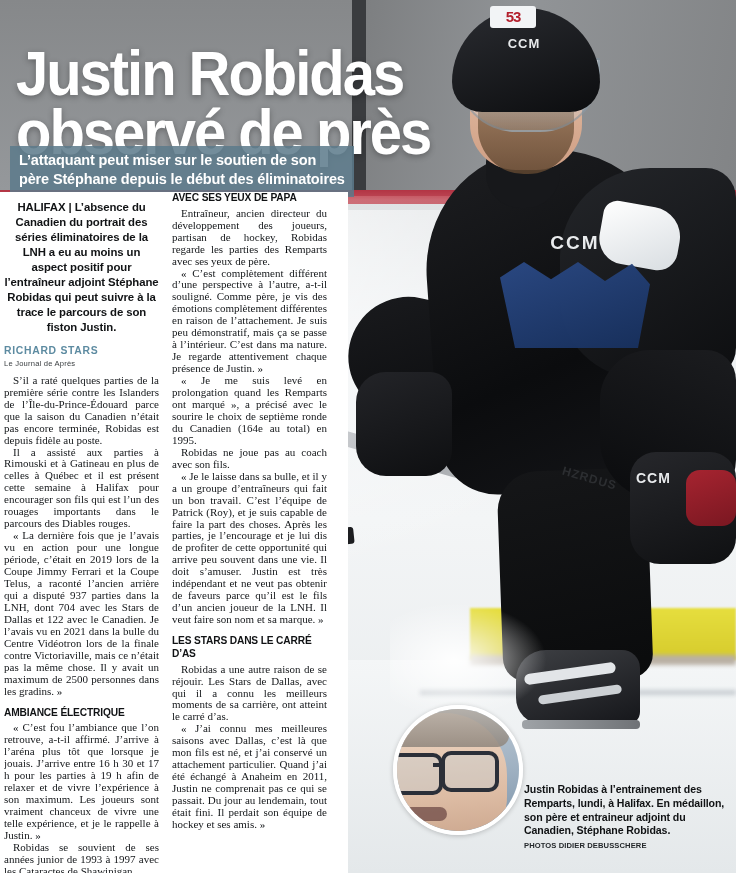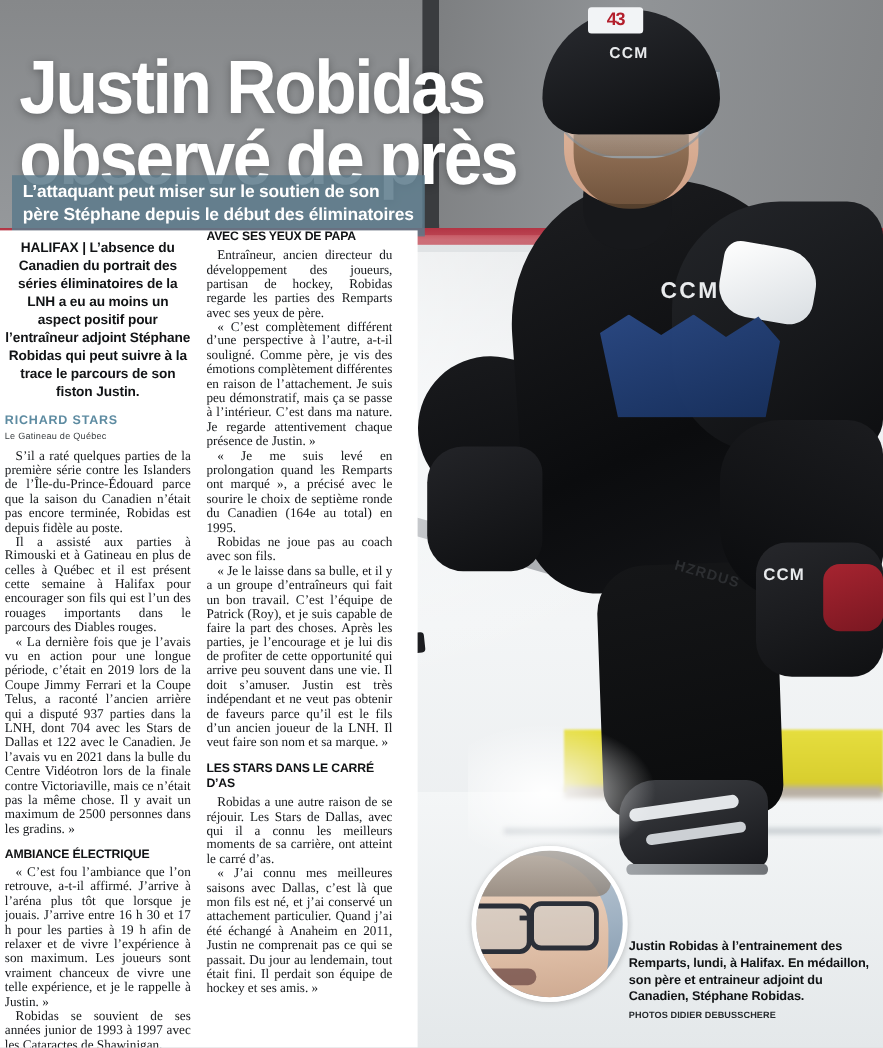--- a/index.html
+++ b/index.html
@@ -365,21 +365,21 @@
   <div class="player p-stick"></div>
   <div class="player p-arm-l"></div>
   <div class="player p-body"></div>
   <div class="player p-shoulder"></div>
   <div class="player p-legs"></div>
   <div class="player p-neck"></div>
   <div class="player p-head"></div>
   <div class="player p-beard"></div>
   <div class="player p-visor"></div>
   <div class="player p-helmet"></div>
-  <div class="player p-helmet-num">43</div>
+  <div class="player p-helmet-num">53</div>
   <div class="player p-ccm-helm">CCM</div>
   <div class="player p-patch"></div>
   <div class="player p-ccm-chest">CCM</div>
   <div class="player p-logo"></div>
   <div class="player p-glove-l"></div>
   <div class="player p-arm-r"></div>
   <div class="player p-glove-r"></div>
   <div class="player p-glove-red"></div>
   <div class="player p-ccm-glove">CCM</div>
   <div class="player p-hzrdus">HZRDUS</div>
@@ -399,21 +399,21 @@
 <div id="subhead-banner">
   <span class="sh">L’attaquant peut miser sur le soutien de son</span>
   <span class="sh">père Stéphane depuis le début des éliminatoires</span>
 </div>
 
 <div id="text-panel">
 
   <div class="col" id="col1">
     <p class="deck">HALIFAX | L’absence du Canadien du portrait des séries éliminatoires de la LNH a eu au moins un aspect positif pour l’entraîneur adjoint Stéphane Robidas qui peut suivre à la trace le parcours de son fiston Justin.</p>
     <p class="byline-name">RICHARD STARS</p>
-    <p class="byline-pub">Le Gatineau de Québec</p>
+    <p class="byline-pub">Le Journal de Après</p>
     <div class="body">
       <p class="first">S’il a raté quelques parties de la première série contre les Islanders de l’Île-du-Prince-Édouard parce que la saison du Canadien n’était pas encore terminée, Robidas est depuis fidèle au poste.</p>
       <p>Il a assisté aux parties à Rimouski et à Gatineau en plus de celles à Québec et il est présent cette semaine à Halifax pour encourager son fils qui est l’un des rouages importants dans le parcours des Diables rouges.</p>
       <p>« La dernière fois que je l’avais vu en action pour une longue période, c’était en 2019 lors de la Coupe Jimmy Ferrari et la Coupe Telus, a raconté l’ancien arrière qui a disputé 937 parties dans la LNH, dont 704 avec les Stars de Dallas et 122 avec le Canadien. Je l’avais vu en 2021 dans la bulle du Centre Vidéotron lors de la finale contre Victoriaville, mais ce n’était pas la même chose. Il y avait un maximum de 2500 personnes dans les gradins. »</p>
     </div>
     <p class="subhead">AMBIANCE ÉLECTRIQUE</p>
     <div class="body">
       <p>« C’est fou l’ambiance que l’on retrouve, a-t-il affirmé. J’arrive à l’aréna plus tôt que lorsque je jouais. J’arrive entre 16 h 30 et 17 h pour les parties à 19 h afin de relaxer et de vivre l’expérience à son maximum. Les joueurs sont vraiment chanceux de vivre une telle expérience, et je le rappelle à Justin. »</p>
       <p>Robidas se souvient de ses années junior de 1993 à 1997 avec les Cataractes de Shawinigan.</p>
 

